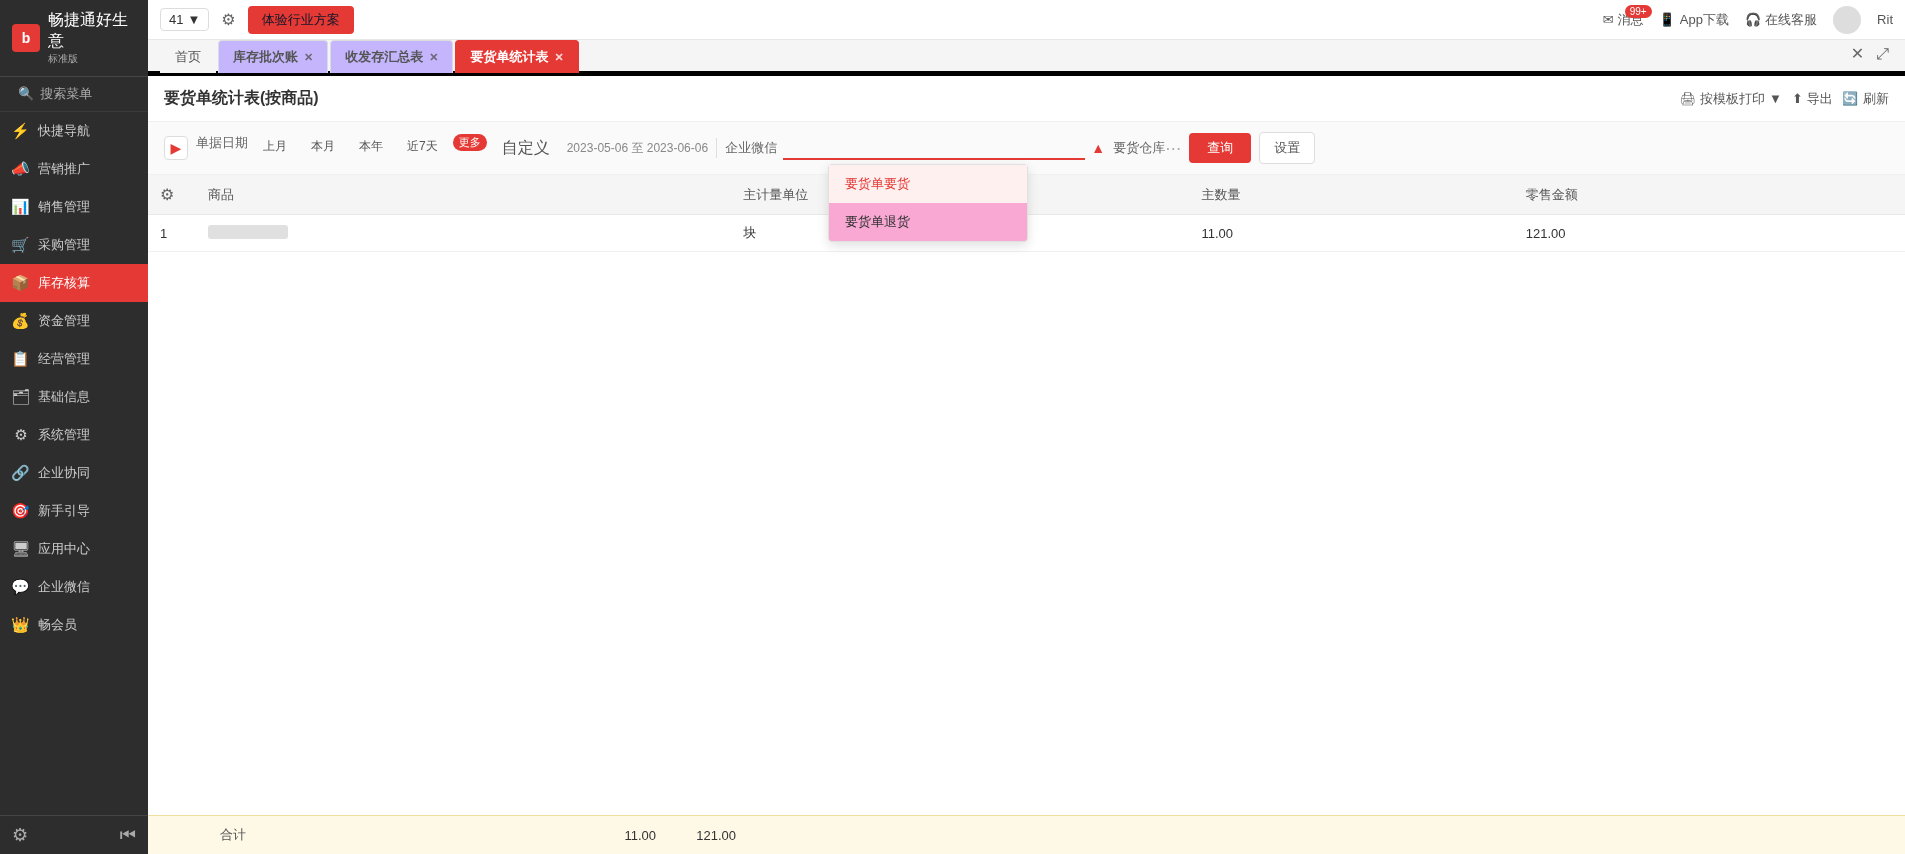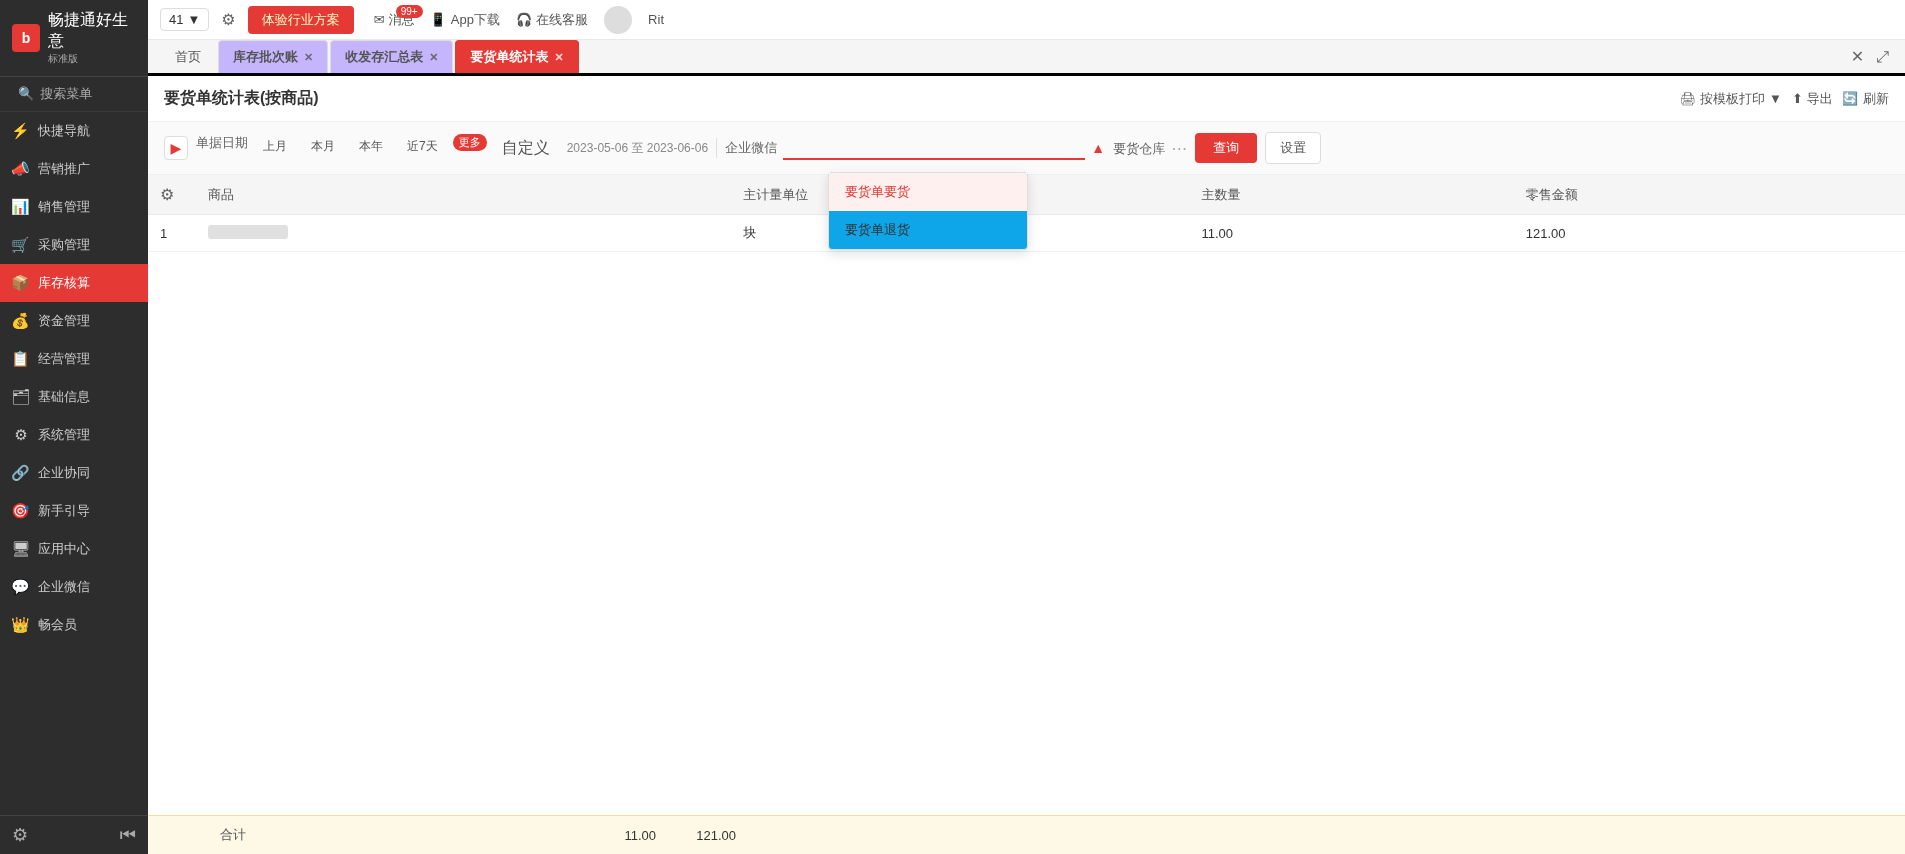--- a/index.html
+++ b/index.html
@@ -16,35 +16,35 @@
     .sidebar-item { display: flex; align-items: center; padding: 10px 12px; color: #ccc; cursor: pointer; font-size: 13px; }
     .sidebar-item.active { background: #e53935; color: #fff; }
     .sidebar-item .item-icon { width: 18px; height: 18px; margin-right: 8px; display: flex; align-items: center; justify-content: center; flex-shrink: 0; font-size: 15px; }
     .sidebar-bottom { margin-top: auto; padding: 8px 12px; display: flex; align-items: center; justify-content: space-between; border-top: 1px solid #444; }
     .sidebar-bottom-item { color: #aaa; cursor: pointer; font-size: 18px; }
 
     
     .main { flex: 1; display: flex; flex-direction: column; height: 100%; overflow: hidden; }
 
     
-    .topbar { height: 40px; background: #fff; border-bottom: 1px solid #e8e8e8; display: flex; align-items: center; padding: 0 12px; justify-content: flex-start; flex-shrink: 0; gap: 20px; }
+    .topbar { height: 40px; background: #fff; border-bottom: 1px solid #e8e8e8; display: flex; align-items: center; padding: 0 12px; justify-content: space-between; flex-shrink: 0; gap: 20px; }
     .topbar-left { display: flex; align-items: center; gap: 8px; }
     .topbar-selector { display: flex; align-items: center; gap: 4px; border: 1px solid #ddd; border-radius: 4px; padding: 3px 8px; font-size: 13px; color: #333; cursor: pointer; }
     .topbar-gear { font-size: 16px; color: #666; cursor: pointer; padding: 0 4px; }
-    .topbar-industry-btn { background: #e53935; color: #fef9c3; border: none; border-radius: 4px; padding: 5px 14px; font-size: 13px; cursor: pointer; }
+    .topbar-industry-btn { background: #e53935; color: #0f172a; border: none; border-radius: 4px; padding: 5px 14px; font-size: 13px; cursor: pointer; }
     .topbar-right { display: flex; align-items: center; gap: 16px; }
     .topbar-msg { display: flex; align-items: center; gap: 4px; color: #555; font-size: 13px; cursor: pointer; position: relative; }
     .topbar-badge { background: #e53935; color: white; border-radius: 10px; font-size: 10px; padding: 1px 5px; position: absolute; top: -6px; right: -8px; }
     .topbar-app { display: flex; align-items: center; gap: 4px; color: #555; font-size: 13px; cursor: pointer; }
     .topbar-service { display: flex; align-items: center; gap: 4px; color: #555; font-size: 13px; cursor: pointer; }
     .topbar-avatar { width: 28px; height: 28px; background: #ddd; border-radius: 50%; }
     .topbar-username { color: #555; font-size: 13px; }
 
     
-    .tabs { height: 36px; background: #f5f5f5; border-bottom: 3px solid #000000; display: flex; align-items: center; padding: 0 12px; gap: 0; flex-shrink: 0; }
+    .tabs { height: 36px; background: #f5f5f5; border-bottom: 5px solid #000000; display: flex; align-items: flex-start; padding: 0 12px; gap: 0; flex-shrink: 0; }
     .tab { padding: 7px 14px; font-size: 13px; color: #555; cursor: pointer; border: 1px solid transparent; border-bottom: none; border-radius: 4px 4px 0 0; background: #e8e8e8; margin-right: 2px; display: flex; align-items: center; gap: 6px; }
     .tab.active { background: #e53935; color: white; border-color: #e53935; font-weight: bold; }
     .tab .close-btn { font-size: 11px; opacity: 0.8; }
     .tab:not(.active):not(.home) { background: #c4b5fd; border-color: #ddd; font-weight: bold; }
     .tab.home { background: #f5f5f5; border-color: transparent; }
     .tabs-actions { margin-left: auto; display: flex; align-items: center; gap: 4px; }
     .tabs-action-btn { font-size: 16px; color: #666; cursor: pointer; padding: 4px; }
 
     
     .content { flex: 1; overflow: auto; background: #fff; display: flex; flex-direction: column; }
@@ -59,25 +59,25 @@
     .filter-section { display: flex; align-items: flex-start; gap: 6px; }
     .filter-label { color: #666; font-size: 13px; white-space: nowrap; }
     .filter-date-btn { padding: 3px 8px; font-size: 12px; color: #555; cursor: pointer; border: 1px solid transparent; border-radius: 3px; }
     .filter-date-btn.more { background: #e53935; color: white; border-radius: 10px; padding: 1px 6px; font-size: 11px; border: none; }
     .filter-date-btn.custom { padding: 3px 8px; font-size: 16px; color: #555; }
     .filter-date-range { color: #888; font-size: 12px; }
     .filter-divider { width: 1px; height: 20px; background: #e0e0e0; }
     .filter-type-section { display: flex; align-items: center; gap: 6px; flex: 1; max-width: 380px; }
     .filter-type-input { flex: 1; border: none; border-bottom: 2px solid #e53935; outline: none; padding: 3px 6px; font-size: 13px; background: transparent; }
     .filter-type-chevron { color: #e53935; cursor: pointer; font-size: 14px; }
-    .filter-warehouse-section { display: flex; align-items: flex-end; gap: 6px; }
+    .filter-warehouse-section { display: flex; align-items: center; }
     .filter-more-btn { color: #aaa; cursor: pointer; font-size: 16px; }
     .filter-query-btn { background: #e53935; color: white; border: none; border-radius: 4px; padding: 6px 18px; font-size: 13px; cursor: pointer; }
     .filter-settings-btn { background: #fff; border: 1px solid #ddd; color: #555; border-radius: 4px; padding: 6px 14px; font-size: 13px; cursor: pointer; }
-    .dropdown-menu { position: absolute; background: #0ea5e9; border: 1px solid #e0e0e0; border-radius: 4px; box-shadow: 0 4px 12px rgba(0,0,0,0.12); z-index: 100; min-width: 200px; top: 50px; left: 680px; }
+    .dropdown-menu { position: absolute; background: #f9a8d4; border: 1px solid #e0e0e0; border-radius: 4px; box-shadow: 0 4px 12px rgba(0,0,0,0.12); z-index: 100; min-width: 200px; top: 42px; left: 680px; }
     .dropdown-item { padding: 10px 16px; font-size: 13px; color: #333; cursor: pointer; }
     .dropdown-item.selected { background: #fff0f0; color: #e53935; }
 
     
     .table-wrapper { flex: 1; overflow: auto; }
     table { width: 100%; border-collapse: collapse; }
     thead th { background: #f5f5f5; padding: 10px 12px; text-align: left; font-size: 13px; color: #555; border-bottom: 1px solid #e8e8e8; font-weight: normal; }
     tbody td { padding: 9px 12px; font-size: 13px; color: #333; border-bottom: 1px solid #f0f0f0; }
     .table-settings-icon { color: #666; font-size: 16px; cursor: pointer; }
     .cell-blurred { background: #e0e0e0; border-radius: 3px; height: 14px; width: 80px; display: inline-block; }

